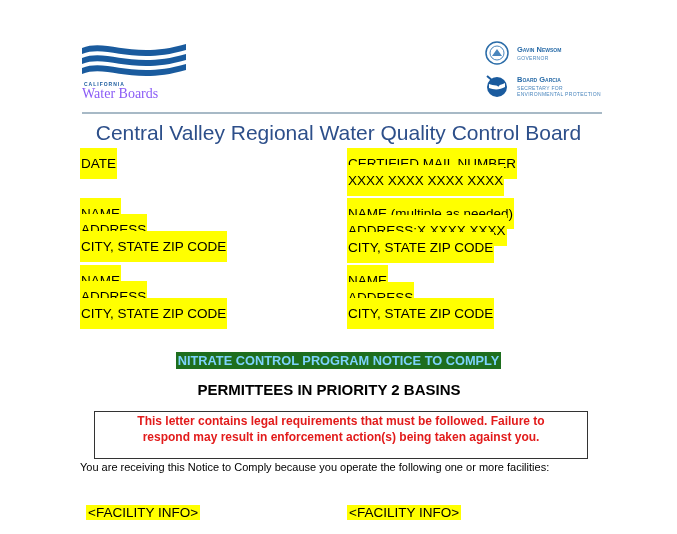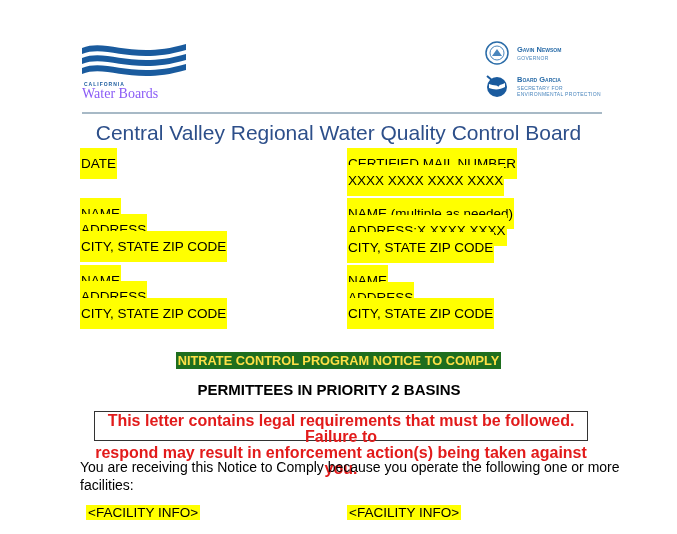--- a/index.html
+++ b/index.html
@@ -7,24 +7,24 @@
   .abs { position:absolute; }
   .hl { background:#ffff00; }
   .logo-text { font-family:"Liberation Serif", serif; color:#8b5cf6; font-size:14px; }
   .calif { font-size:5px; font-weight:bold; color:#1a5b9e; letter-spacing:1px; font-family:"Liberation Sans", sans-serif; }
   .gov-name { font-size:7.5px; color:#2a6ca8; font-variant:small-caps; font-weight:bold; }
   .gov-sub { font-size:5px; color:#4a86bd; letter-spacing:0.3px; }
   .rule { left:82px; width:520px; height:2px; background:#a7b9c6; top:112px; }
   .board { left:0; width:677px; text-align:center; top:121px; font-size:21px; color:#2d4f8a; }
   .field { font-size:13.5px; line-height:16.7px; }
   .field span { padding:8px 1px; }
-  .green-title { background:#1e6e1e; color:#fde047; font-weight:bold; font-size:12.8px; padding:1px 2px; }
+  .green-title { background:#1e6e1e; color:#7dd3fc; font-weight:bold; font-size:12.8px; padding:1px 2px; }
   .sub-title { font-weight:bold; font-size:15px; }
-  .warn-box { left:94px; top:411px; width:494px; height:30px; border:1px solid #333; color:#e21b1b; font-weight:bold; font-size:16px; text-align:center; line-height:16px; padding-top:1px; box-sizing:border-box; }
-  .body-text { font-size:14px; line-height:18px; left:80px; top:458px; width:560px; }
+  .warn-box { left:94px; top:411px; width:494px; height:48px; border:1px solid #333; color:#e21b1b; font-weight:bold; font-size:12px; text-align:center; line-height:16px; padding-top:1px; box-sizing:border-box; }
+  .body-text { font-size:11px; line-height:18px; left:80px; top:458px; width:560px; }
 </style>
 </head>
 <body>
 
 <div class="abs" style="left:82px; top:40px; width:110px; height:65px;">
   <svg width="104" height="38" viewBox="0 0 104 38" style="position:absolute; left:0; top:0;">
     <path d="M0 8 C 25 -2, 50 20, 104 4 L104 10 C 50 26, 25 4, 0 14 Z" fill="#1a5b9e"></path>
     <path d="M0 18 C 25 8, 50 30, 104 14 L104 20 C 50 36, 25 14, 0 24 Z" fill="#1a5b9e"></path>
     <path d="M0 28 C 25 18, 50 40, 104 24 L104 30 C 50 46, 25 24, 0 34 Z" fill="#1a5b9e"></path>
   </svg>

